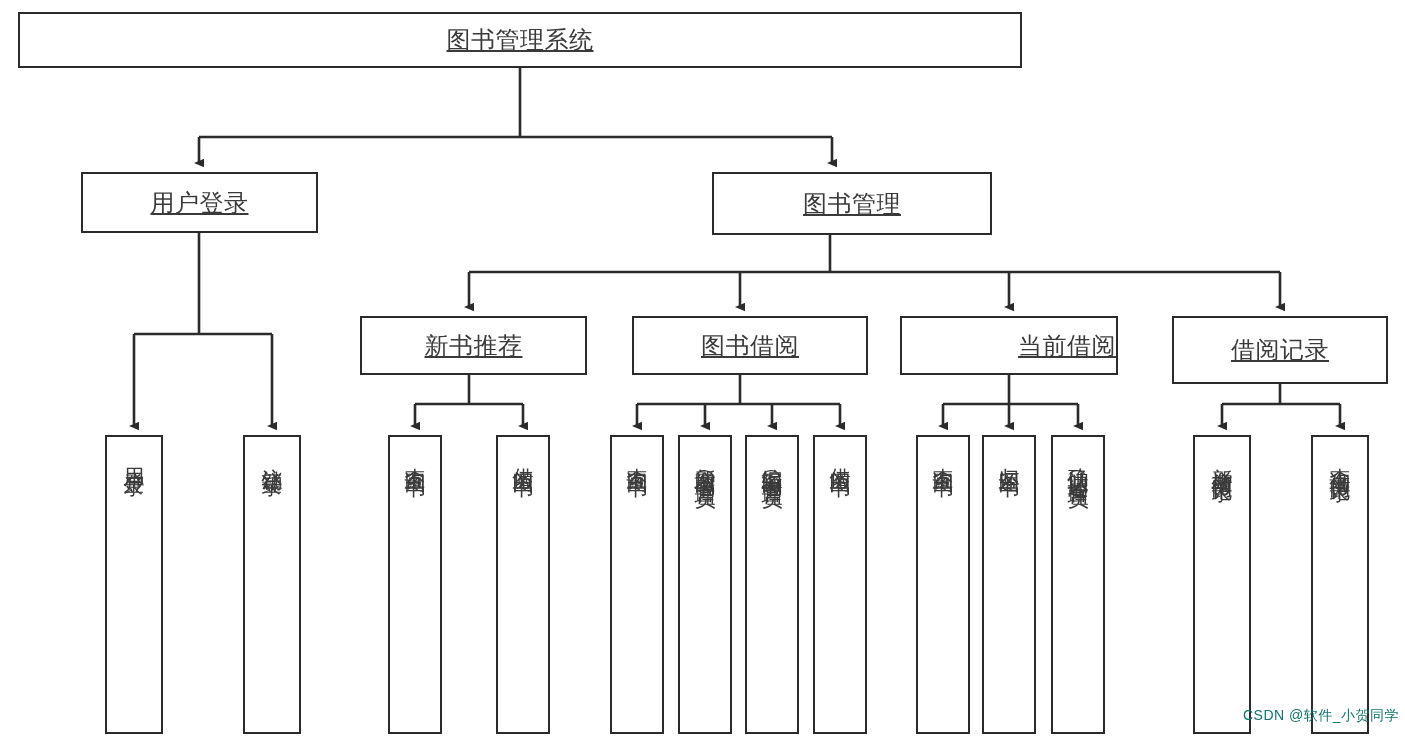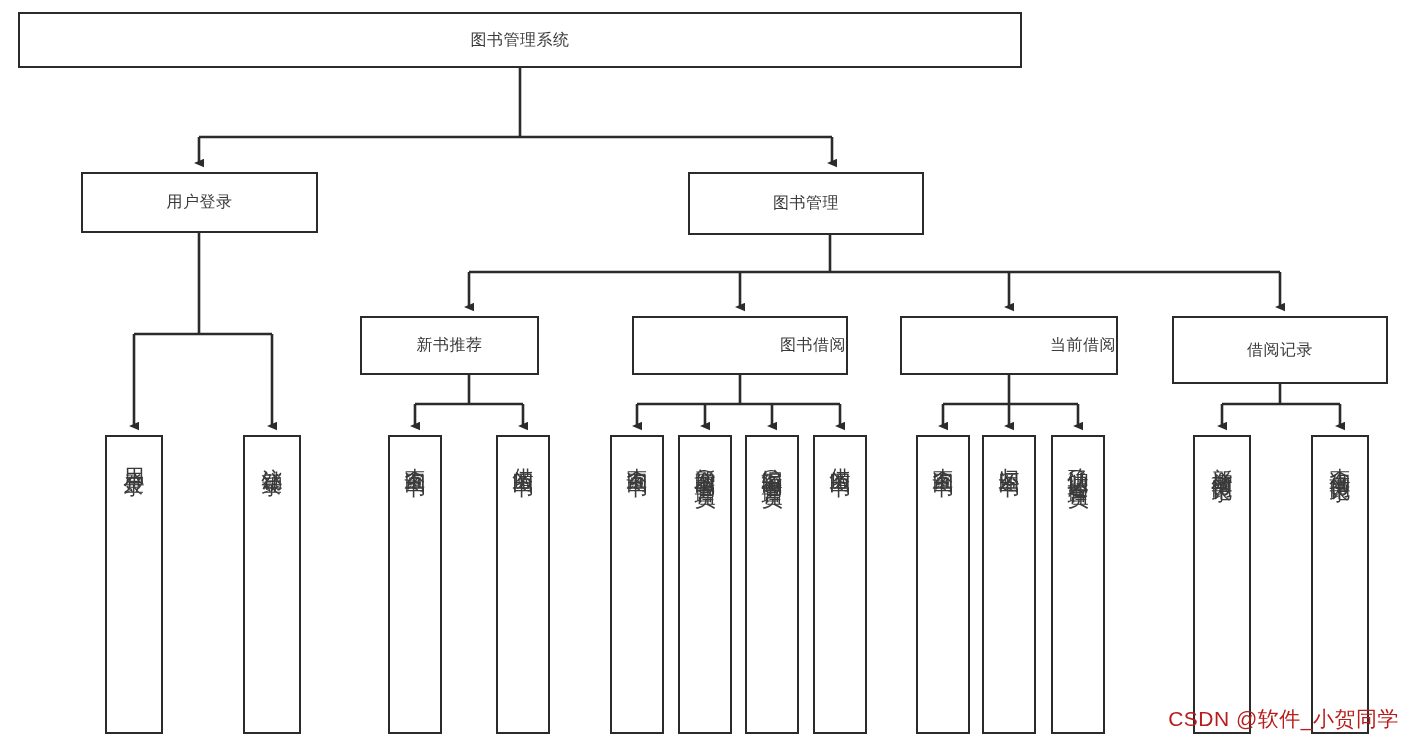--- a/index.html
+++ b/index.html
@@ -34,41 +34,42 @@
     align-items: center;
     justify-content: center;
     color: #3a3a3a;
   }
   .node .label {
     color: #3a3a3a;
     line-height: 1.15;
     white-space: nowrap;
   }
   .node.horiz .label {
-    font-size: 16px;
+    font-size: 24px;
     letter-spacing: 0.5px;
+    text-decoration: underline;
   }
   .node.leaf {
     align-items: flex-start;
     justify-content: center;
     padding-top: 14px;
   }
   .node.leaf .label {
     writing-mode: vertical-rl;
     text-orientation: upright;
     font-size: 21px;
     letter-spacing: 3px;
     white-space: nowrap;
   }
   #watermark {
     position: absolute;
     right: 6px;
-    bottom: 14px;
-    font-size: 21px;
-    color: #b91c1c;
+    bottom: 22px;
+    font-size: 14px;
+    color: #0f766e;
     letter-spacing: 0.5px;
     white-space: nowrap;
   }
 </style>
 </head>
 <body>
 
 <div id="canvas">
 
   <svg class="connectors" viewBox="0 0 1405 747" xmlns="http://www.w3.org/2000/svg">
@@ -122,29 +123,29 @@
   </svg>
 
   <div class="node horiz" style="left:18px; top:12px; width:1004px; height:56px;">
     <span class="label">图书管理系统</span>
   </div>
 
   <div class="node horiz" style="left:81px; top:172px; width:237px; height:61px;">
     <span class="label">用户登录</span>
   </div>
 
-  <div class="node horiz" style="left:688px; top:172px; width:236px; height:63px;">
+  <div class="node horiz" style="left:712px; top:172px; width:280px; height:63px;">
     <span class="label">图书管理</span>
   </div>
 
-  <div class="node horiz" style="left:360px; top:316px; width:179px; height:59px;">
+  <div class="node horiz" style="left:360px; top:316px; width:227px; height:59px;">
     <span class="label">新书推荐</span>
   </div>
 
-  <div class="node horiz" style="left:632px; top:316px; width:216px; height:59px;justify-content:flex-end;">
+  <div class="node horiz" style="left:632px; top:316px; width:236px; height:59px;">
     <span class="label">图书借阅</span>
   </div>
 
   <div class="node horiz" style="left:900px; top:316px; width:218px; height:59px;justify-content:flex-end;">
     <span class="label">当前借阅</span>
   </div>
 
   <div class="node horiz" style="left:1172px; top:316px; width:216px; height:68px;">
     <span class="label">借阅记录</span>
   </div>

